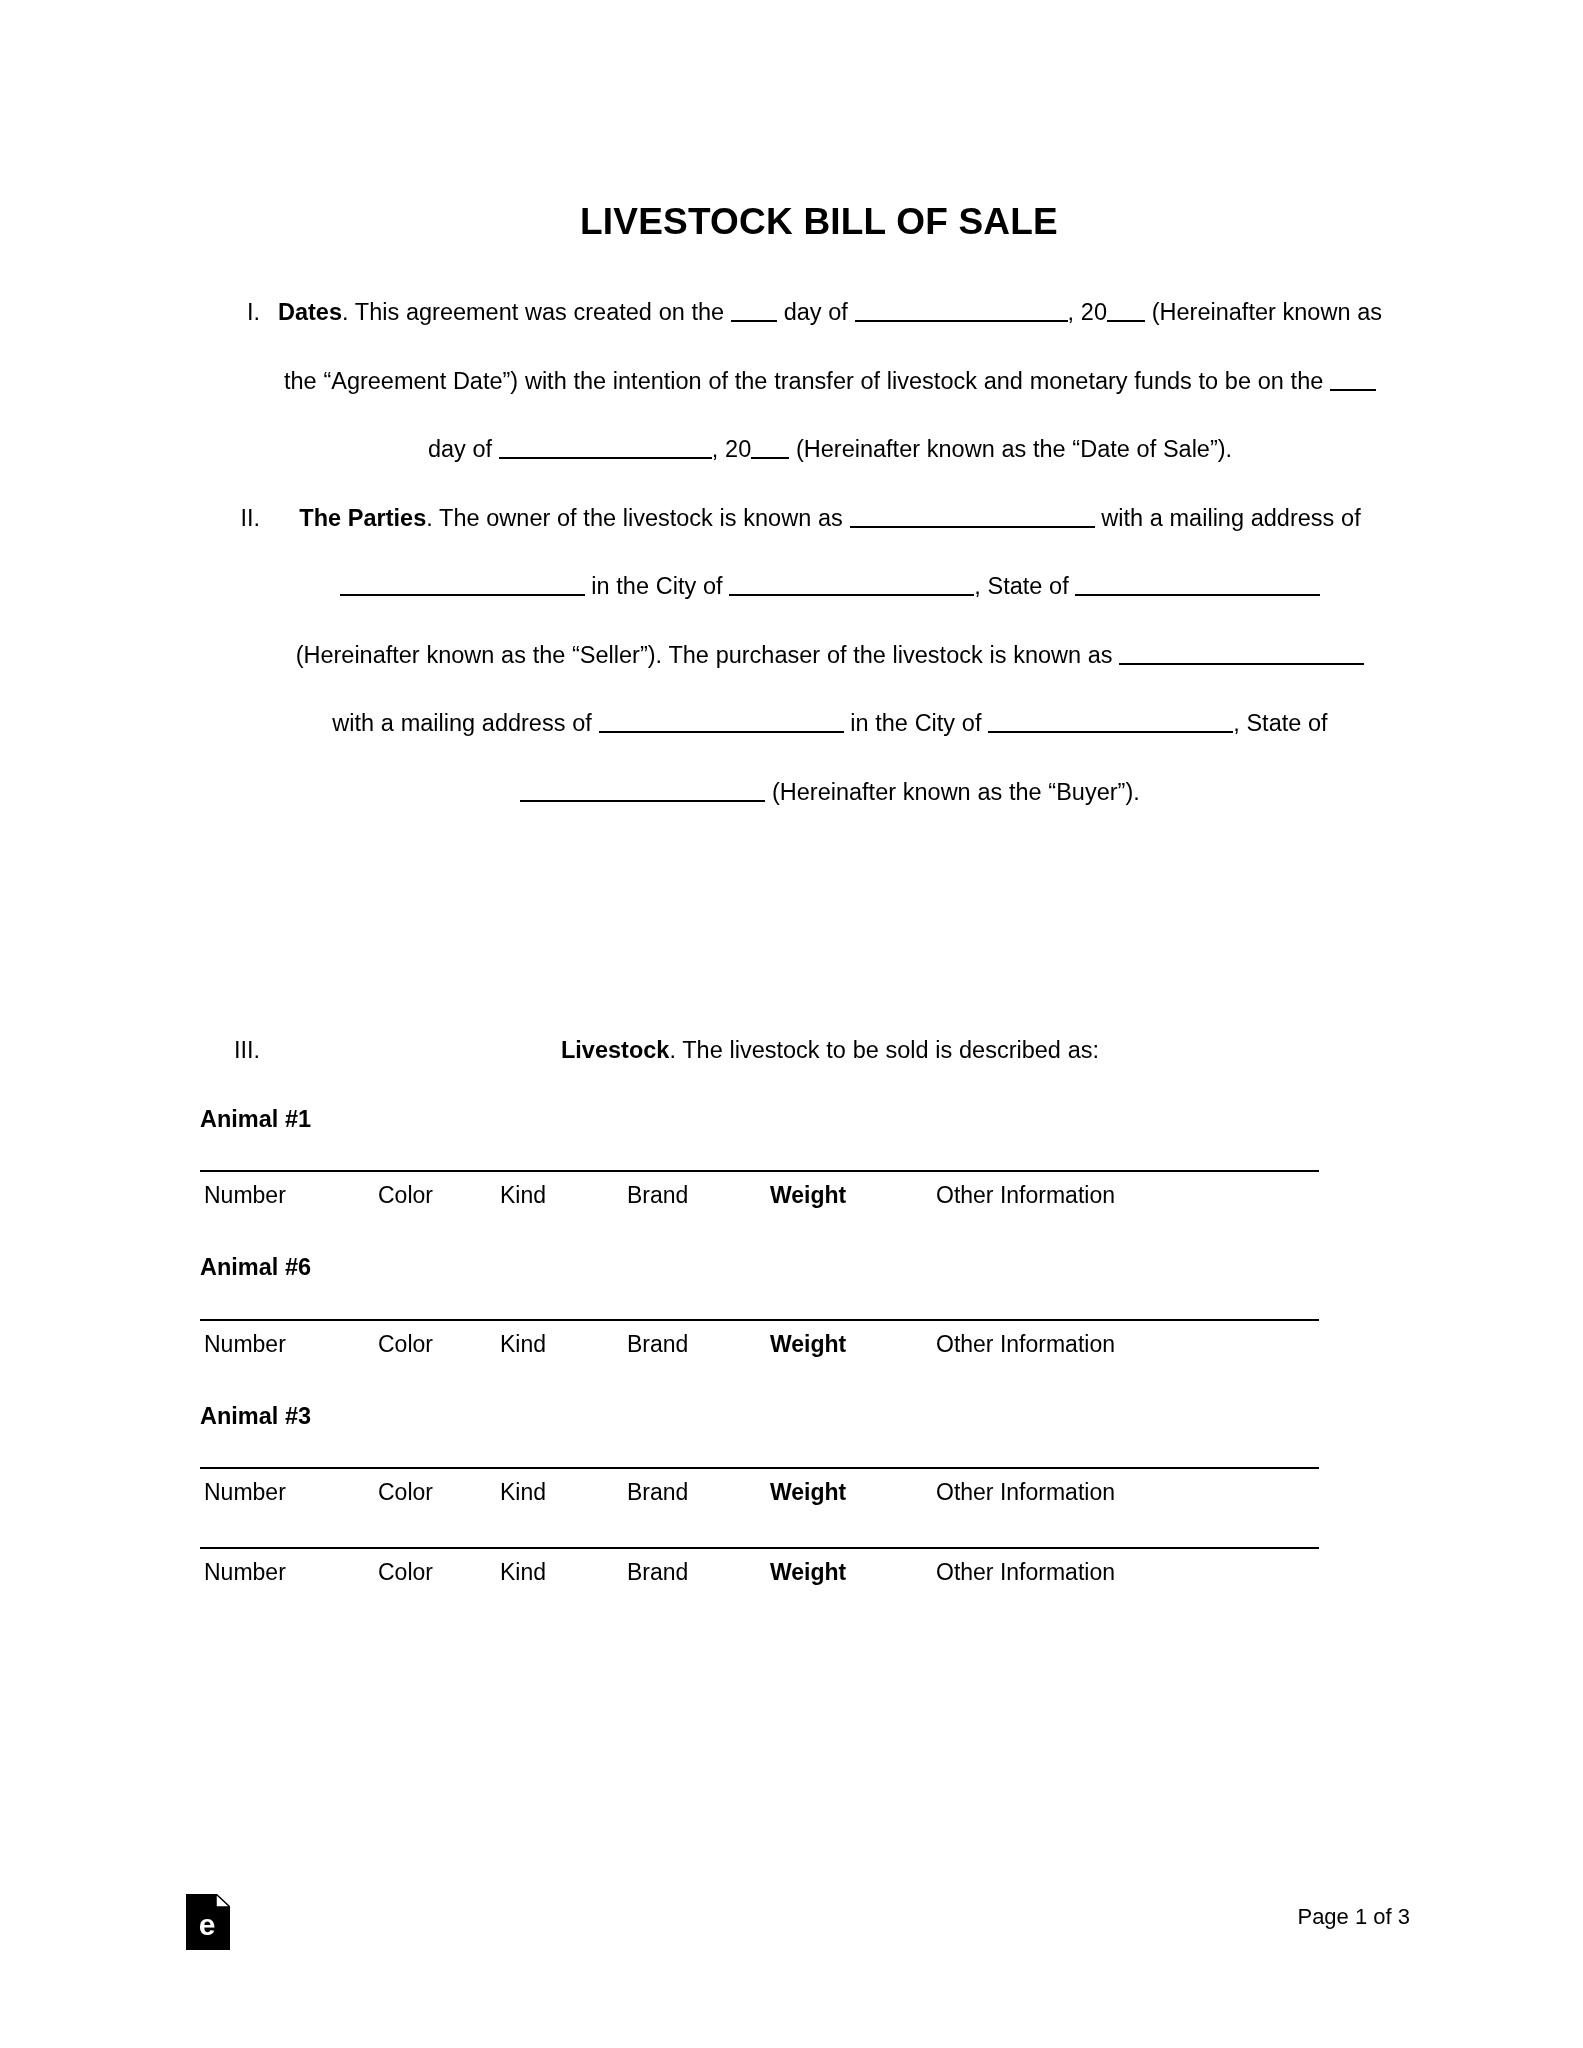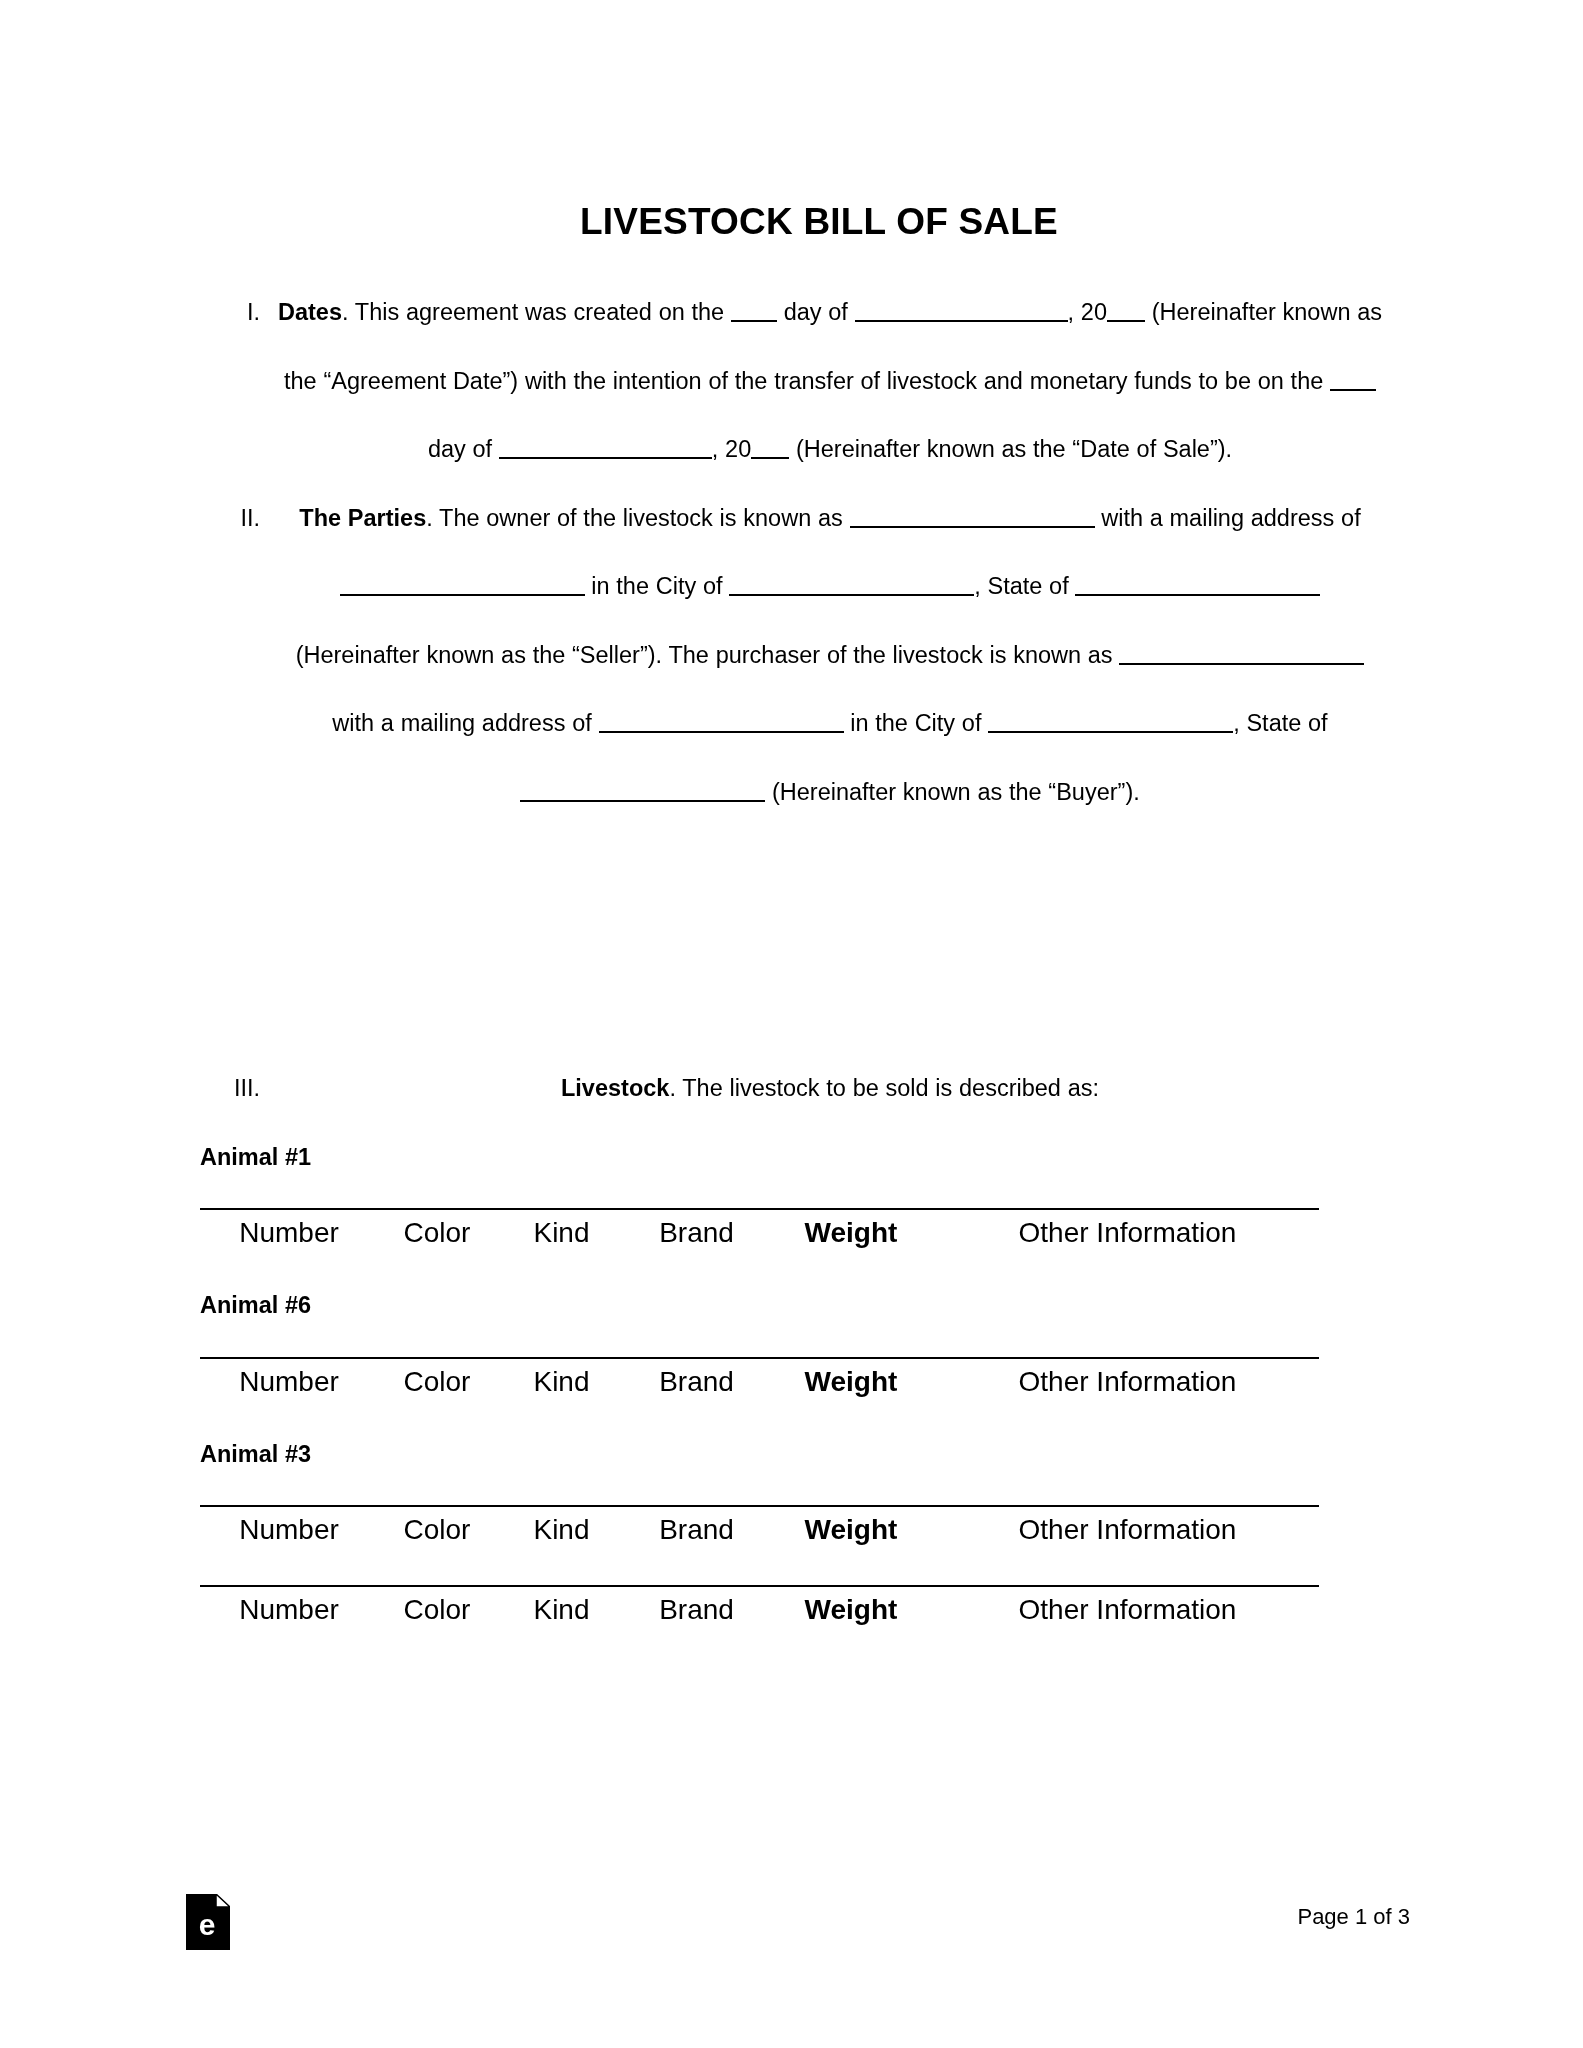--- a/index.html
+++ b/index.html
@@ -78,21 +78,21 @@
     margin-bottom: -2px;
   }
   .blank-xs { width: 46px; }
   .blank-sm { width: 38px; }
   .blank-md { width: 213px; }
   .blank-lg { width: 245px; }
 
   
   .livestock-area {
     position: absolute;
-    top: 1054px;
+    top: 1016px;
     left: 200px;
     width: 1185px;
   }
   .clause3 {
     position: relative;
     font-size: 23.5px;
     line-height: 68.5px;
   }
   .clause3 .clause-num {
     line-height: 68.5px;
@@ -108,26 +108,25 @@
     margin: 0;
   }
   .animal-table {
     border-collapse: collapse;
     width: 1095px;
     table-layout: fixed;
     margin-top: 17px;
   }
   .animal-table td {
     border-top: 2px solid #000;
-    font-size: 28px;
+    font-size: 23px;
     padding: 6px 0 0 4px;
     line-height: 34px;
     vertical-align: top;
     white-space: nowrap;
-    text-align: center;
   }
   .col-number { width: 170px; }
   .col-color  { width: 118px; }
   .col-kind   { width: 123px; }
   .col-brand  { width: 139px; }
   .col-weight { width: 162px; font-weight: bold; }
   .col-other  { width: 383px; }
 
   .animal-gap { height: 21px; }
 

